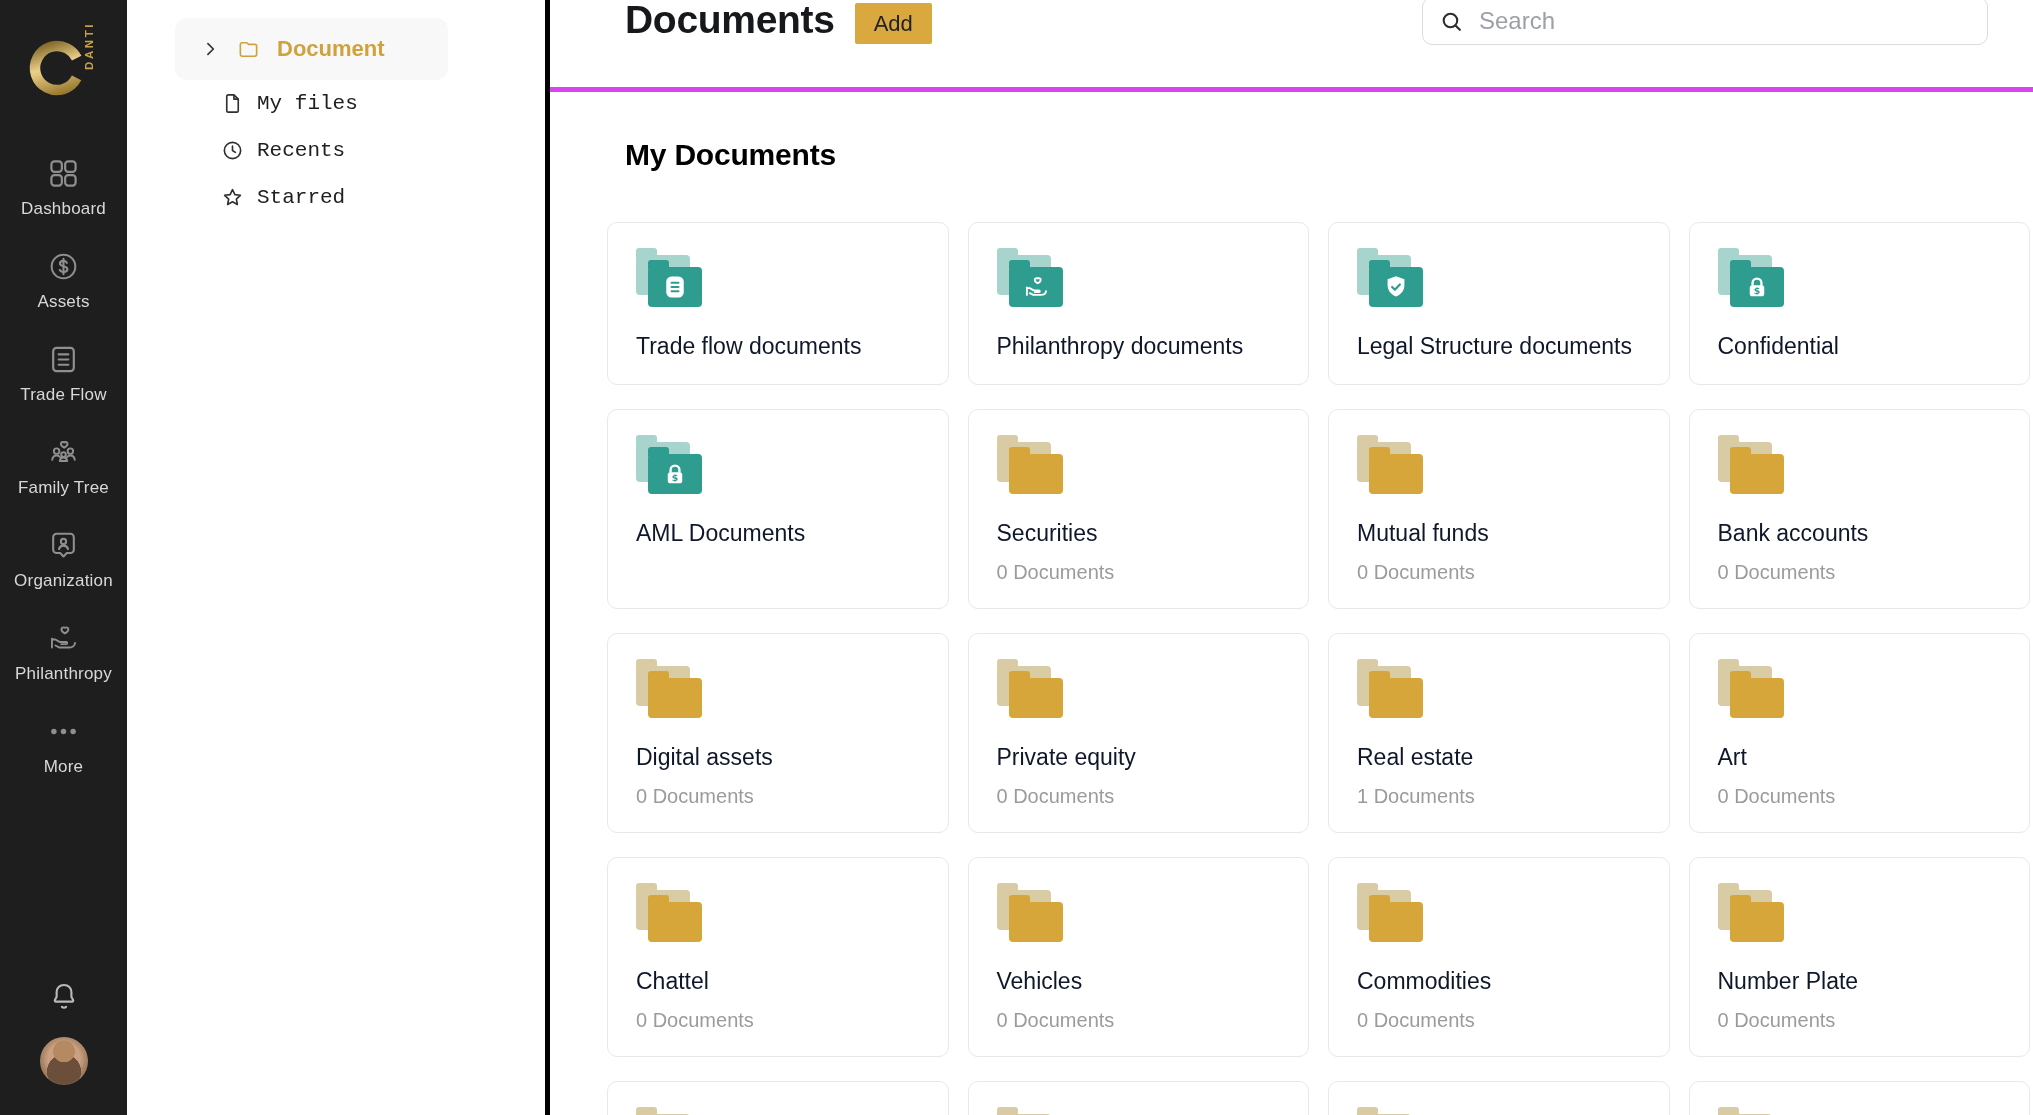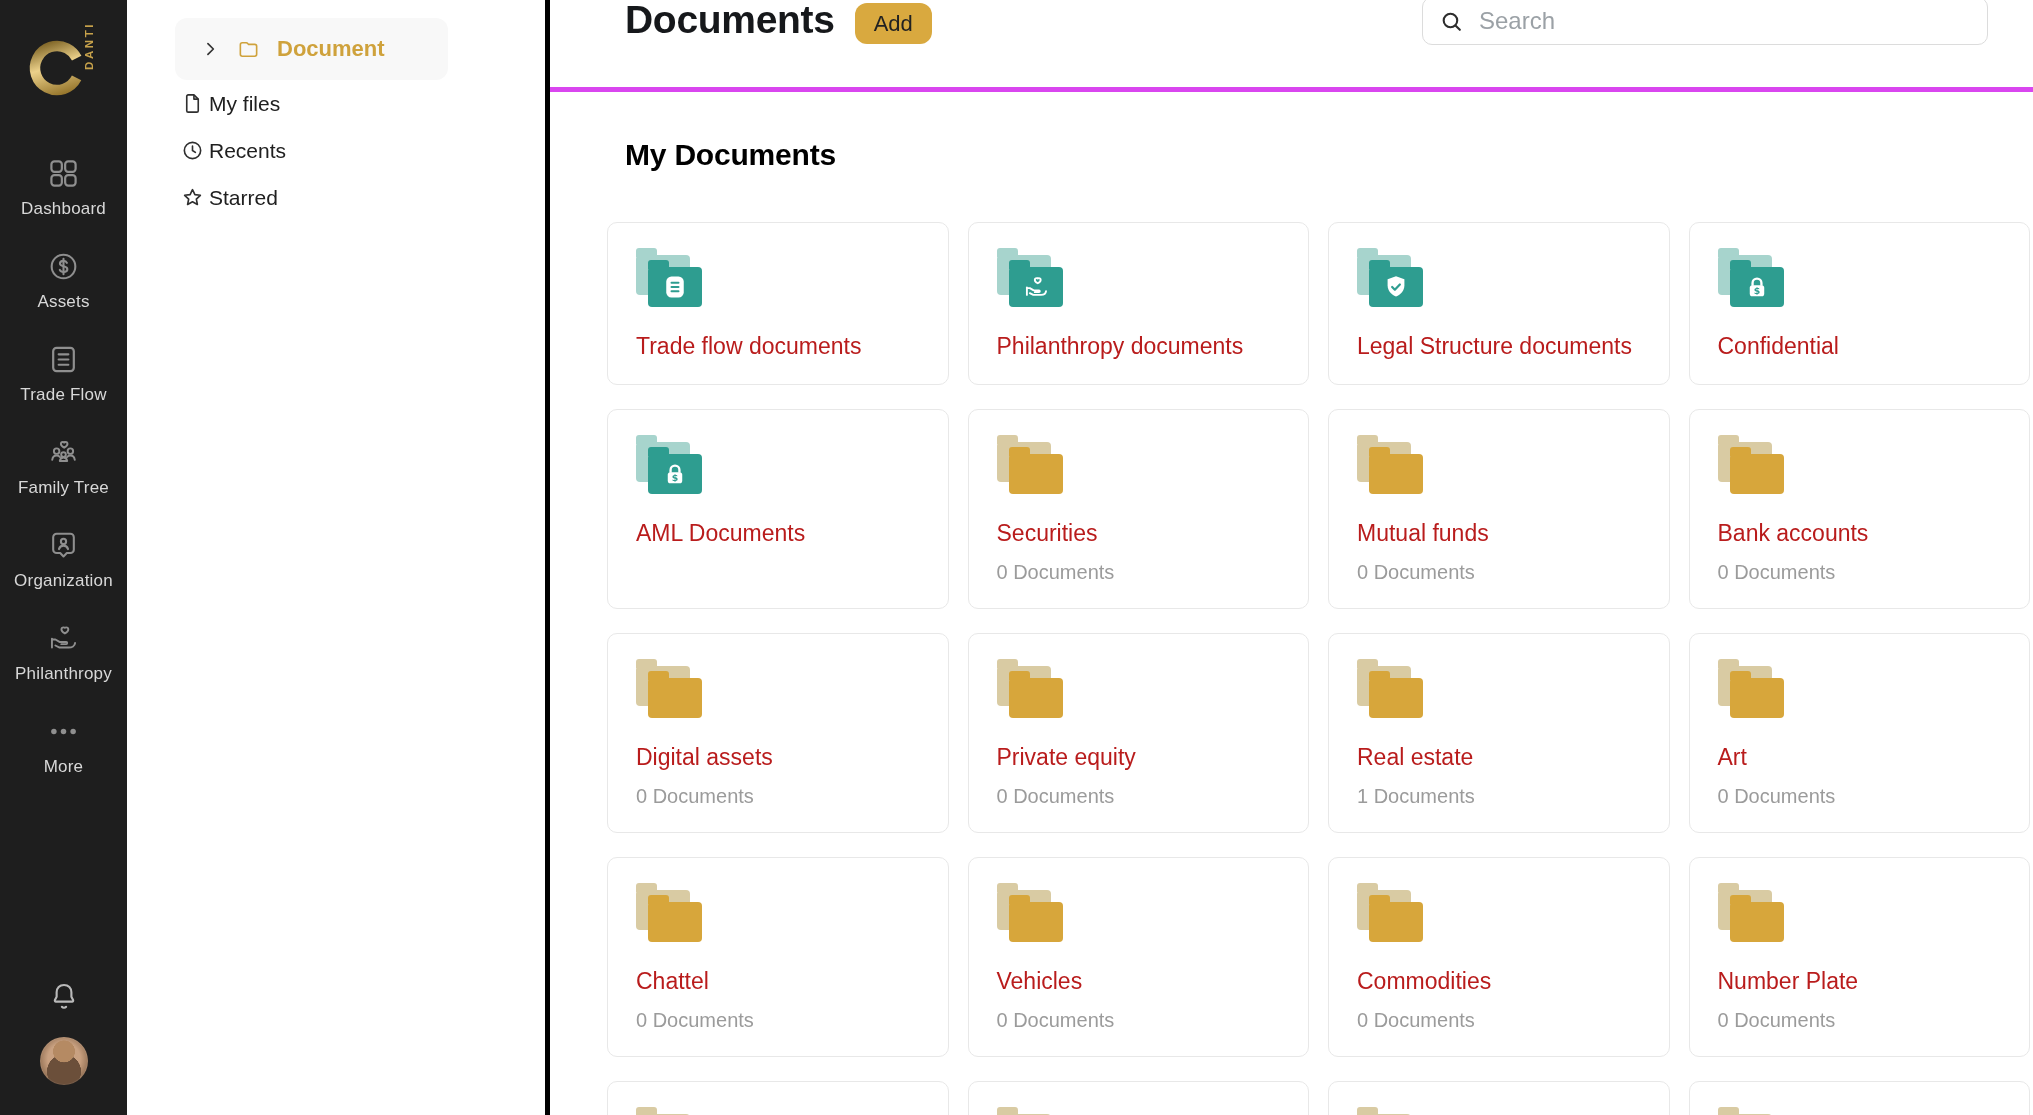--- a/index.html
+++ b/index.html
@@ -40,21 +40,21 @@
   
   .tree-panel{
     width:423px;min-width:423px;height:100%;background:#fff;
     border-right:5px solid #000000;padding-top:18px;box-sizing:border-box;
   }
   .tree-item{display:flex;align-items:center;}
   .tree-item.selected{
     margin-left:48px;width:273px;height:62px;border-radius:12px;
     background:#f8f8f8;padding-left:25px;box-sizing:border-box;gap:17px;
   }
-  .tree-item.child{height:47px;padding-left:54px;gap:5px;}
+  .tree-item.child{height:47px;padding-left:94px;gap:13px;font-family:Liberation Mono, monospace;}
   .chev{color:#333;display:flex;}
   .chev svg{width:20px;height:20px;}
   .tree-icon{color:#2f2f2f;display:flex;}
   .tree-icon svg{width:23px;height:23px;}
   .tree-icon.gold{color:#cfa23c;}
   .tree-label{font-size:21px;color:#202020;font-weight:500;}
   .tree-item.selected .tree-label{color:#cfa23c;font-weight:700;font-size:22px;}
 
   
   .main{flex:1;display:flex;flex-direction:column;min-width:0;}
@@ -62,21 +62,21 @@
     height:92px;min-height:92px;box-sizing:border-box;
     display:flex;justify-content:space-between;align-items:flex-start;
     padding:0 45px 0 75px;border-bottom:5px solid #d946ef;
   }
   .title-wrap{display:flex;align-items:flex-start;gap:20px;}
   .page-title{
     margin:0;font-size:39px;line-height:44px;margin-top:-2px;
     font-weight:600;color:#16181b;letter-spacing:-.3px;
   }
   .add-btn{
-    margin-top:3px;height:41px;padding:0 19px;border:none;border-radius:12px;
+    margin-top:3px;height:41px;padding:0 19px;border:none;border-radius:2px;
     background:var(--accent-gold,#d9a93f);color:#222;font-size:22px;font-weight:500;
     font-family:inherit;
   }
   .search{
     width:566px;height:48px;box-sizing:border-box;margin-top:-3px;
     border:1px solid #dcdcdc;border-radius:10px;
     display:flex;align-items:center;gap:13px;padding:0 16px;background:#fff;
   }
   .s-icon{color:#2d2d2d;display:flex;}
   .s-icon svg{width:25px;height:25px;}
@@ -88,21 +88,21 @@
 
   .content{padding:46px 3px 0 57px;}
   .section-title{
     margin:0 0 50px 18px;font-size:30px;font-weight:600;color:#000000;letter-spacing:-.2px;
   }
   .grid{display:grid;grid-template-columns:repeat(4,1fr);gap:24px 19px;}
   .card{
     position:relative;background:#fff;border:1px solid #e8e8e8;border-radius:10px;
     padding:25px 28px 24px;box-sizing:border-box;
   }
-  .card-title{font-size:23px;color:#b91c1c;font-weight:500;margin-top:26px;}
+  .card-title{font-size:23px;color:#0f172a;font-weight:500;margin-top:26px;}
   .card-sub{font-size:20px;color:#9b9b9b;margin-top:14px;}
 
   
   .folder{position:relative;width:66px;height:52px;margin-top:7px;}
   .f-back,.f-front{position:absolute;width:54px;height:40px;border-radius:4px;}
   .f-back{left:0;top:0;}
   .f-front{left:12px;top:12px;display:flex;align-items:center;justify-content:center;}
   .f-back::before,.f-front::before{
     content:"";position:absolute;left:0;top:-7px;width:21px;height:9px;
     border-radius:3px 3px 0 0;background:inherit;

